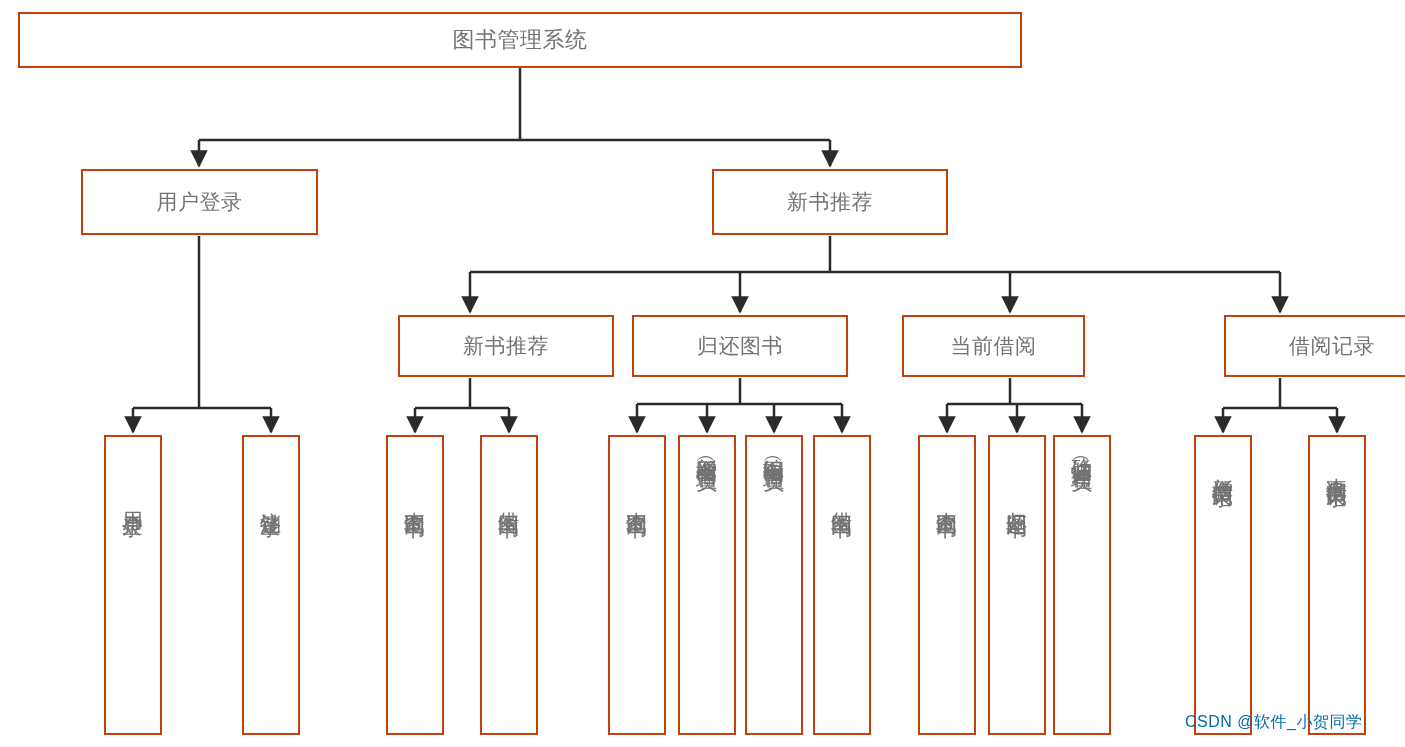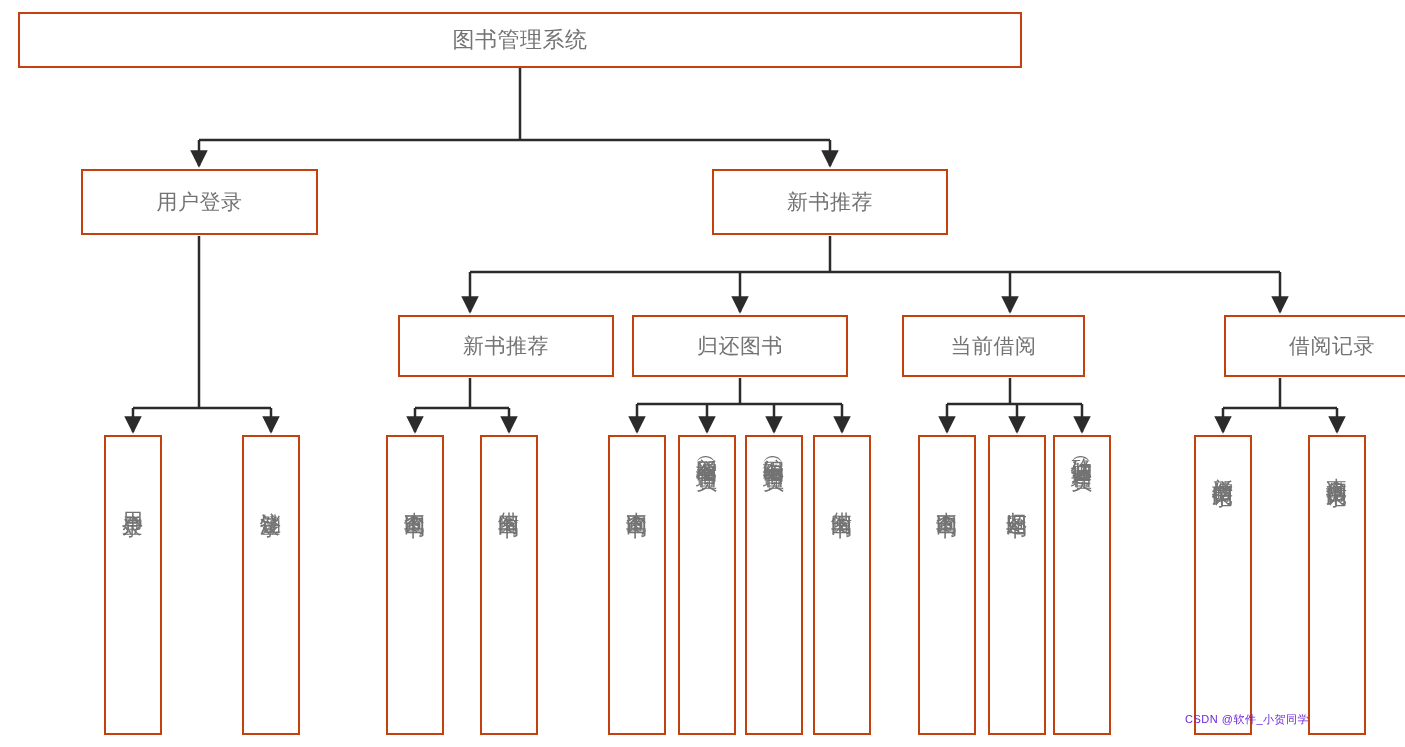--- a/index.html
+++ b/index.html
@@ -61,22 +61,22 @@
     text-orientation: upright;
     font-size: 21px;
     letter-spacing: 2px;
     line-height: 1;
     white-space: nowrap;
   }
   .watermark {
     position: absolute;
     left: 1185px;
     top: 712px;
-    font-size: 11px;
-    color: #6d28d9;
+    font-size: 16px;
+    color: #0369a1;
     letter-spacing: 0.5px;
     white-space: nowrap;
     z-index: 5;
     pointer-events: none;
   }
 </style>
 </head>
 <body>
 
 <div id="canvas">

